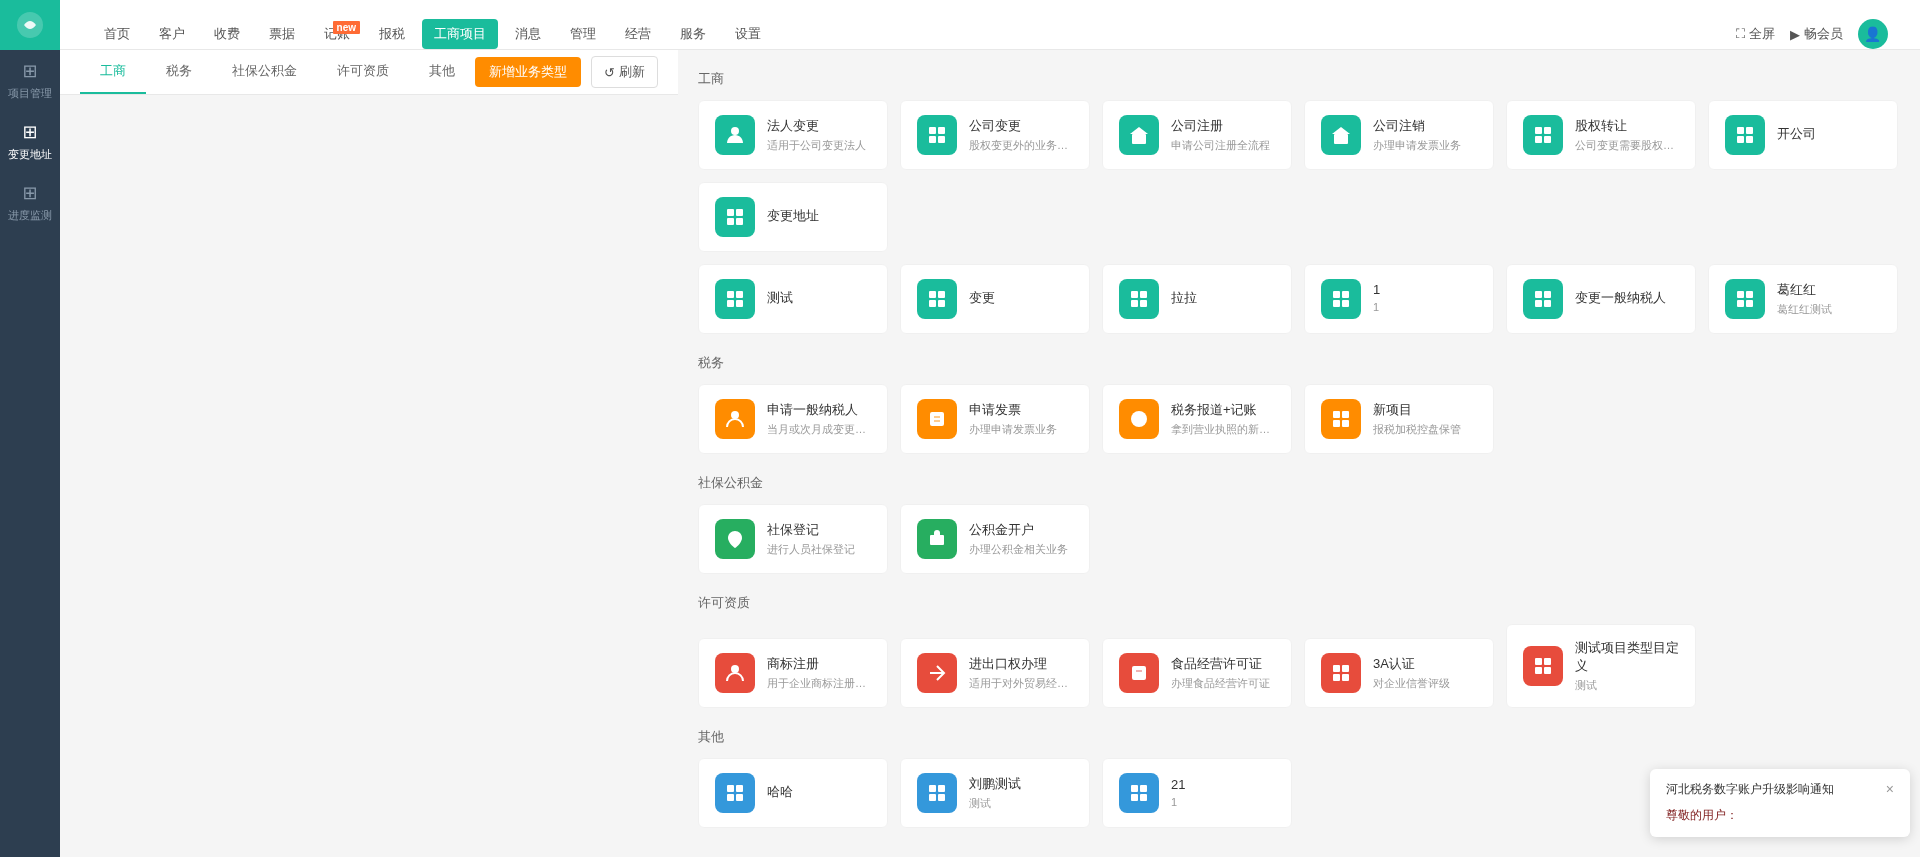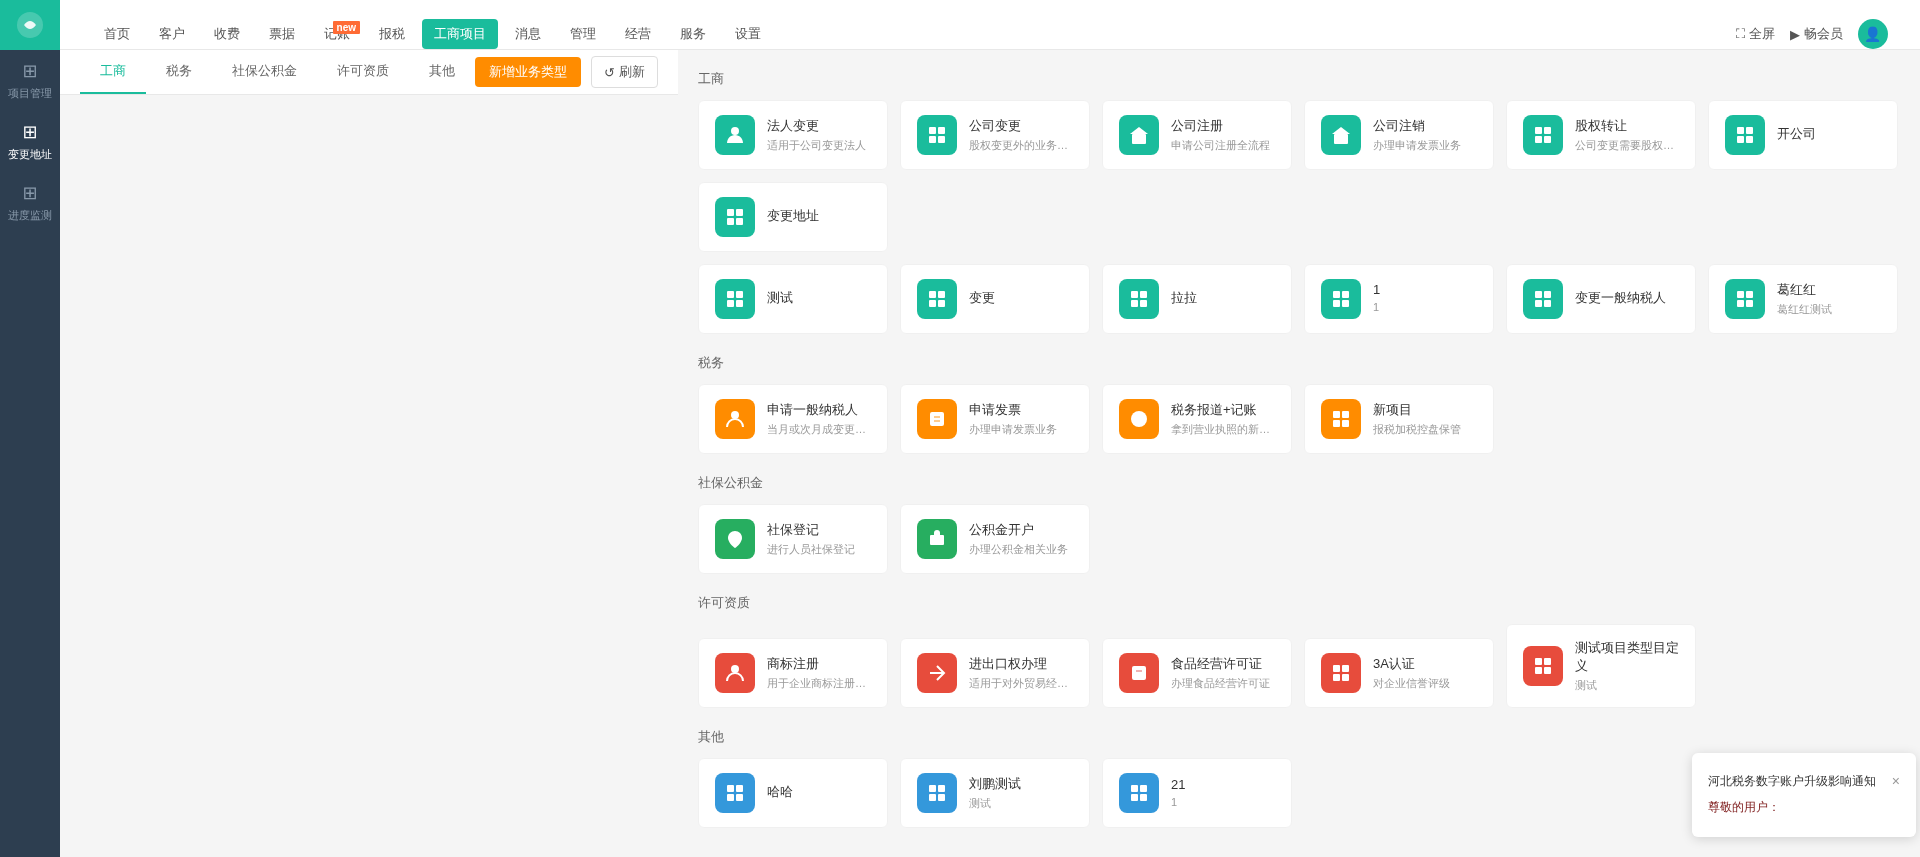--- a/index.html
+++ b/index.html
@@ -225,26 +225,26 @@
     .card-icon.blue { background: #3498db; }
 
     .card-text { flex: 1; min-width: 0; }
     .card-title { font-size: 13px; color: #333; font-weight: 500; margin-bottom: 3px; }
     .card-desc { font-size: 11px; color: #999; line-height: 1.4; white-space: nowrap; overflow: hidden; text-overflow: ellipsis; }
 
     
     .notification-popup {
       position: fixed;
       bottom: 20px;
-      right: 4px;
+      right: 10px;
       background: white;
       border-radius: 6px;
       box-shadow: 0 2px 12px rgba(0,0,0,0.15);
-      width: 224px;
-      padding: 20px 16px;
+      width: 260px;
+      padding: 12px 16px;
       font-size: 12px;
       color: #333;
       z-index: 1000;
     }
     .notification-header {
       display: flex;
       align-items: center;
       justify-content: space-between;
       margin-bottom: 8px;
     }

